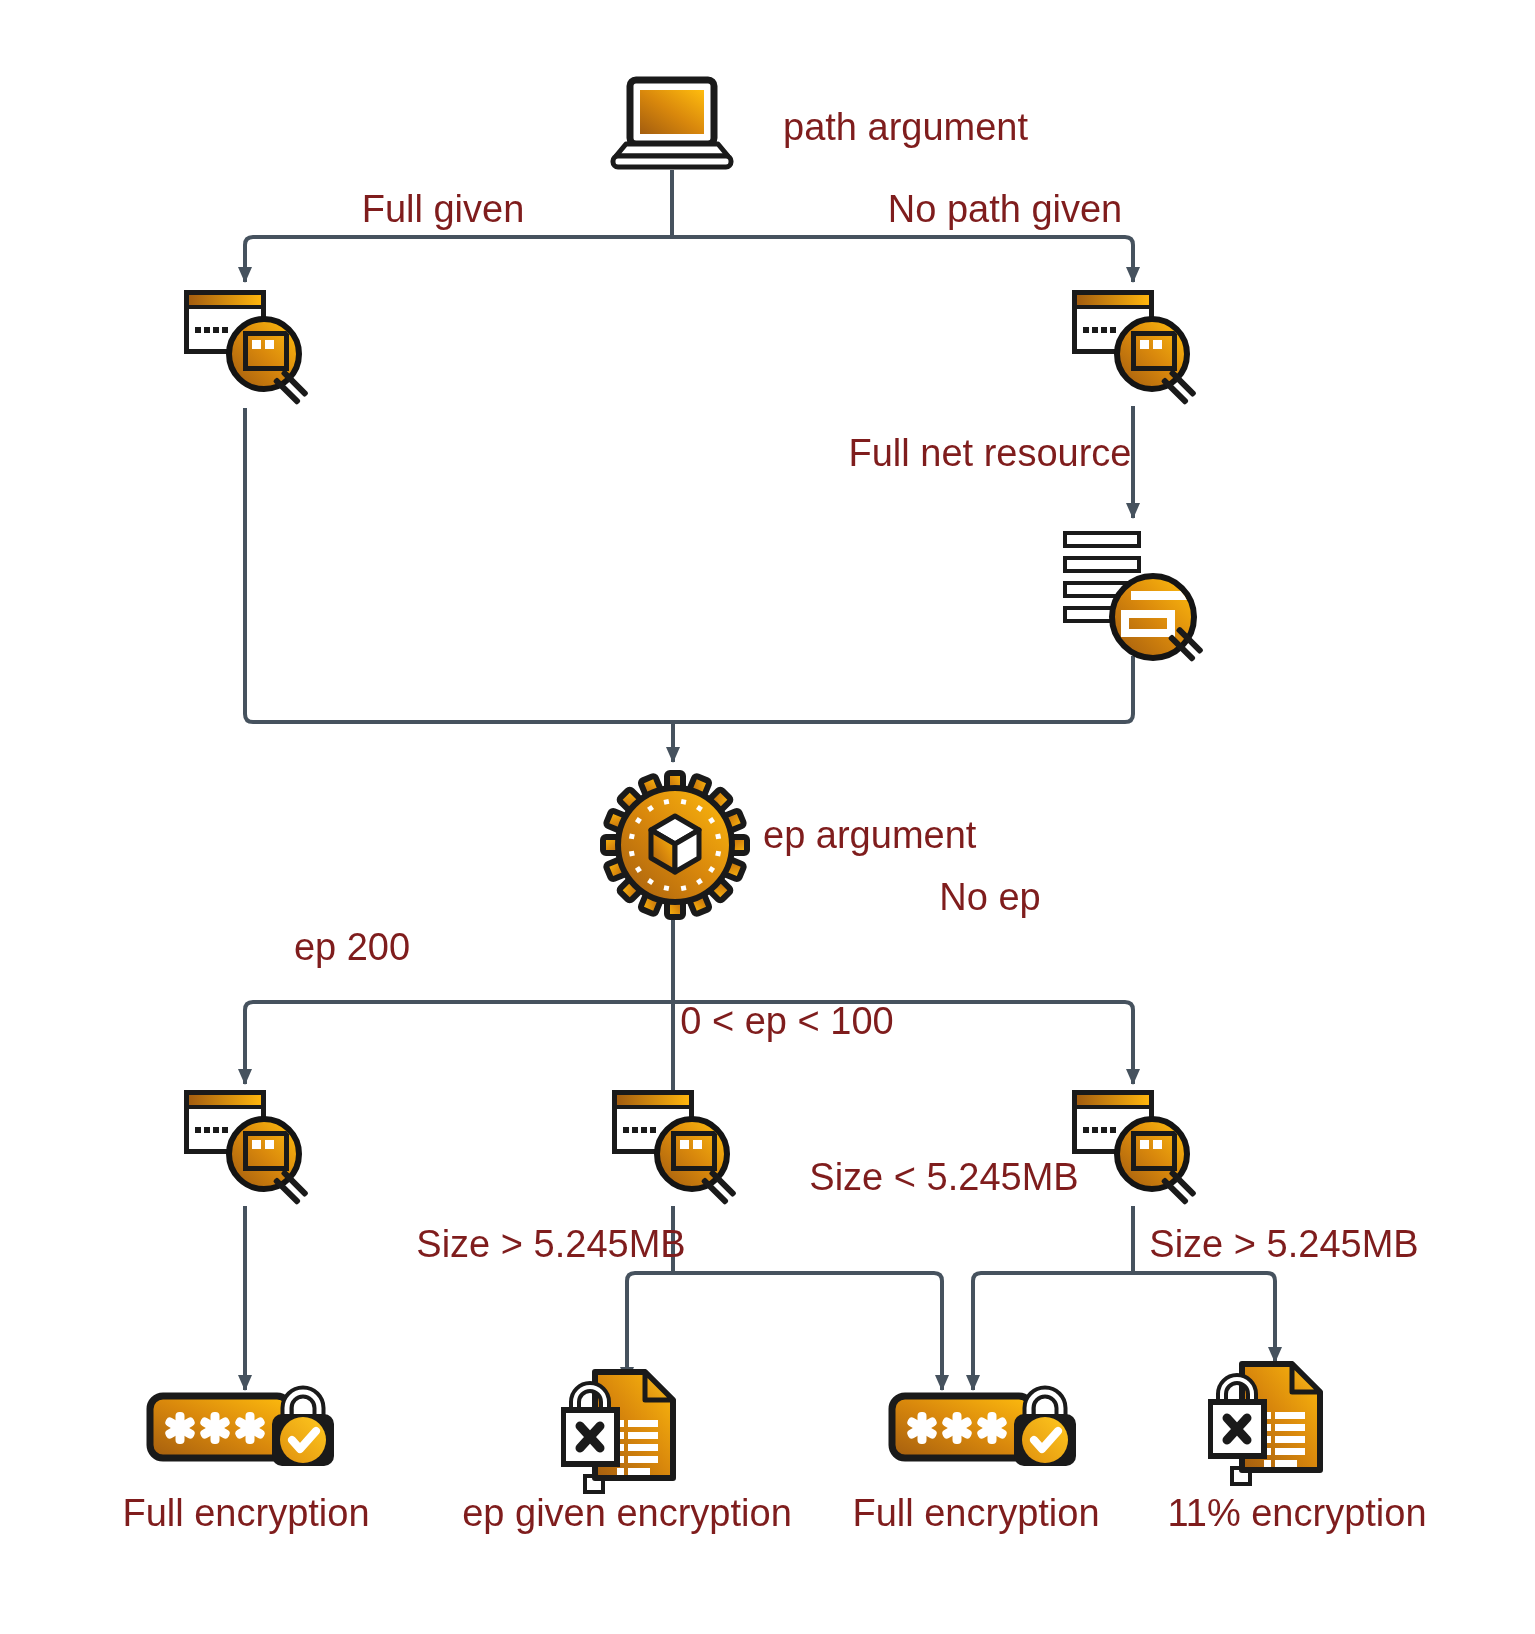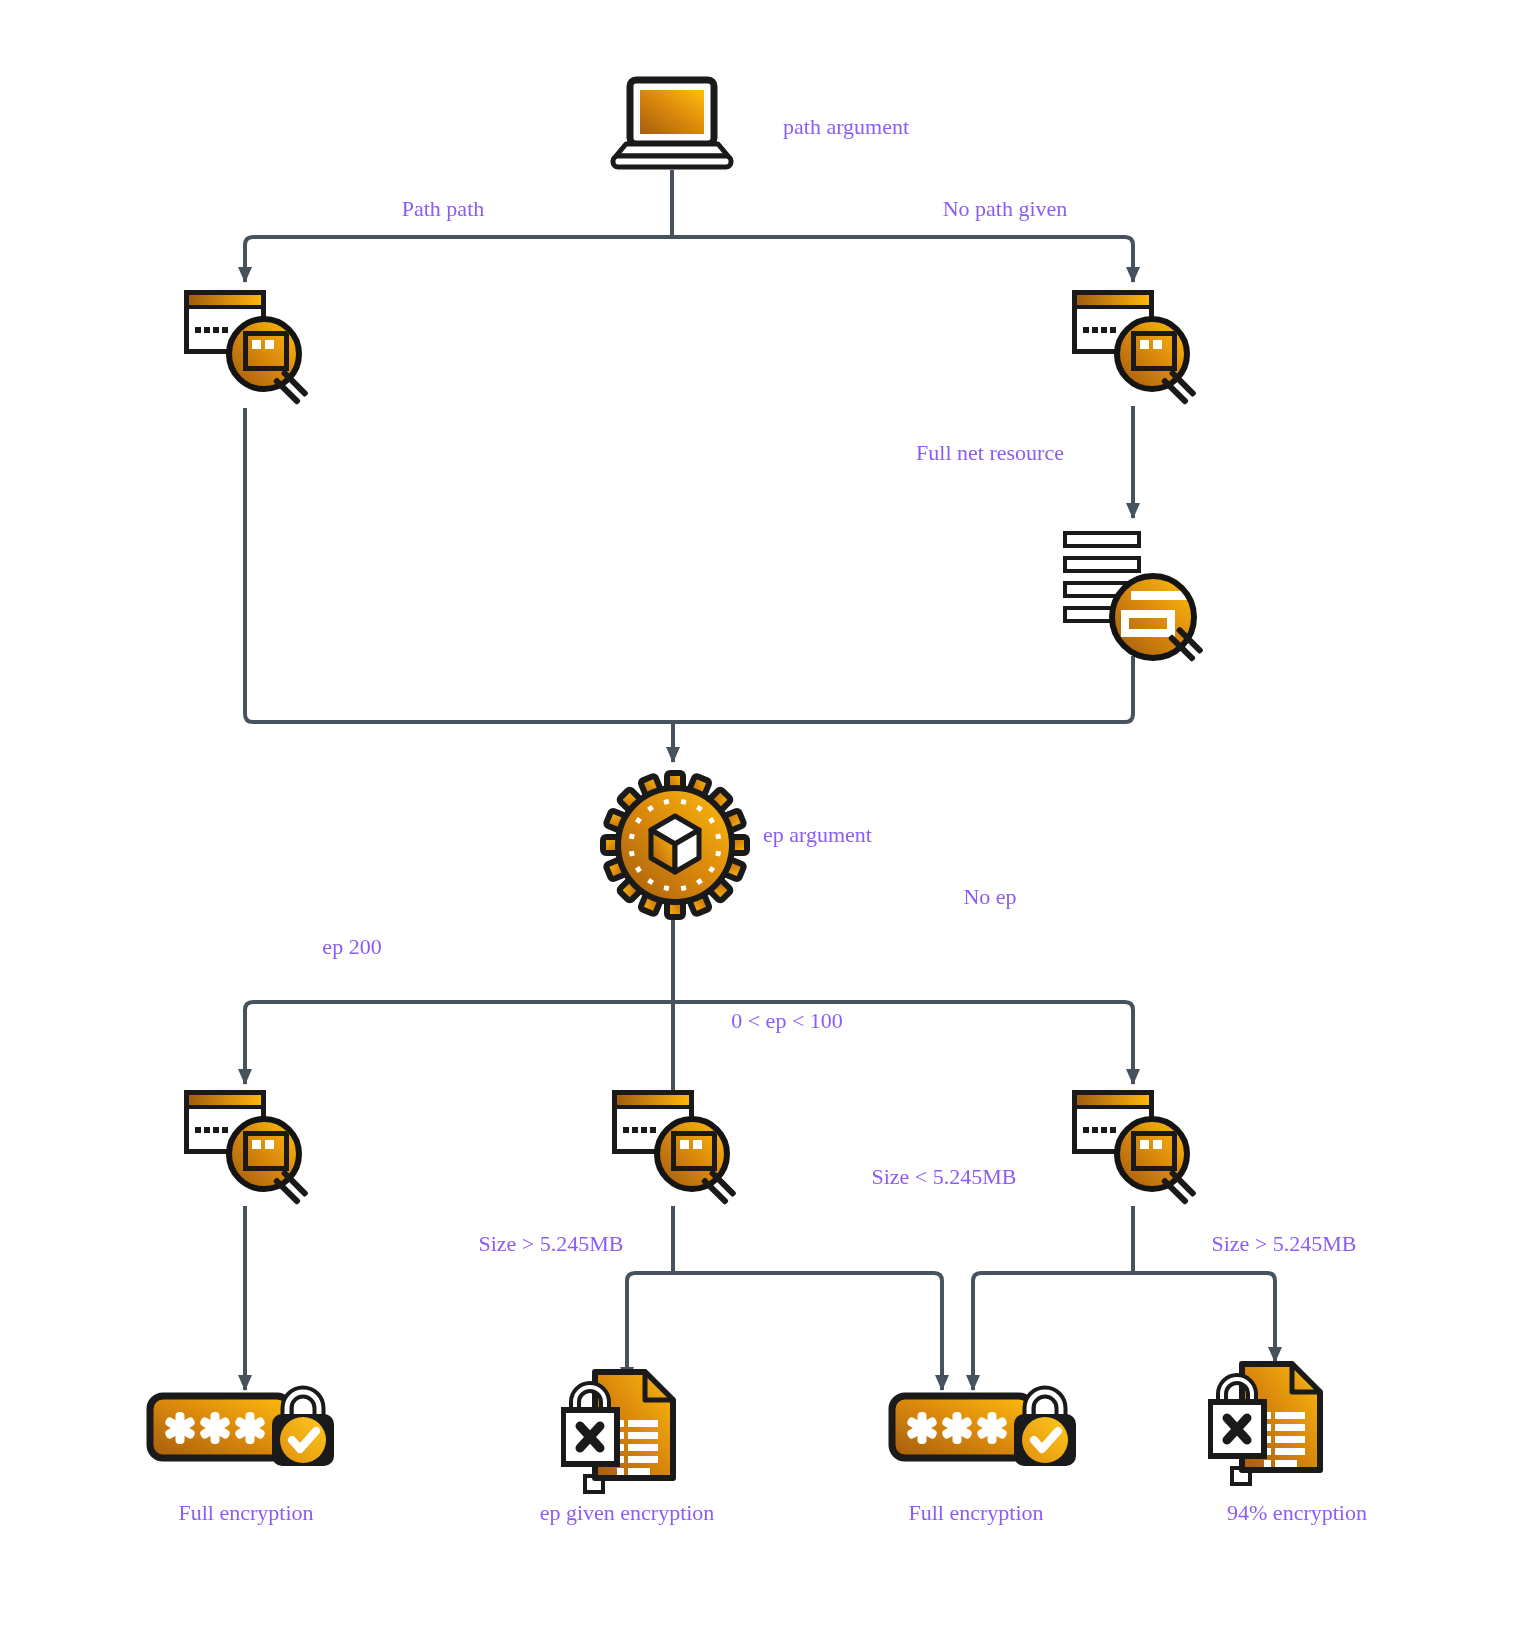--- a/index.html
+++ b/index.html
@@ -1,20 +1,20 @@
 <!DOCTYPE html>
 <html><head>
 <meta charset="utf-8">
 <style>
   html,body{margin:0;padding:0;background:#fff;}
   .stage{
     position:relative;width:1535px;height:1634px;background:#ffffff;overflow:hidden;
     font-family:"Liberation Sans","DejaVu Sans",sans-serif;color:#3a434d;
   }
-  .lbl{position:absolute;font-size:22px;line-height:34px;white-space:nowrap;color:#8b5cf6;font-family:Liberation Serif, serif;}
+  .lbl{position:absolute;font-size:38px;line-height:34px;white-space:nowrap;color:#7f1d1d;}
   .lbl.center{transform:translateX(-50%);}
   .sr{position:absolute;left:-9999px;top:0;width:1px;height:1px;overflow:hidden;}
 
   
   .wires{position:absolute;left:0;top:0;width:1535px;height:1634px;}
 
   
   .search-icon{position:absolute;width:122px;height:122px;}
   .si-window{position:absolute;left:0;top:0;width:82px;height:64px;background:#fff;border:5px solid #1a1a1a;box-sizing:border-box;}
   .si-titlebar{position:absolute;left:0;top:0;right:0;height:10px;background:linear-gradient(90deg,#a35d0f,#ffb60d);border-bottom:4px solid #1a1a1a;}
@@ -89,21 +89,21 @@
   </svg>
 
   <svg class="abs" style="left:610px;top:76px" width="124" height="104">
     <rect x="20" y="4" width="84" height="64" rx="6" fill="#fff" stroke="#1a1a1a" stroke-width="7"></rect>
     <rect x="30" y="14" width="64" height="44" fill="url(#og)"></rect>
     <polygon points="16,68 108,68 118,80 6,80" fill="#fff" stroke="#1a1a1a" stroke-width="5" stroke-linejoin="round"></polygon>
     <rect x="3" y="80" width="118" height="11" rx="5" fill="#fff" stroke="#1a1a1a" stroke-width="5"></rect>
   </svg>
   <div class="lbl" style="left:783px;top:110px">path argument</div>
 
-  <div class="lbl center" style="left:443px;top:192px">Path path</div>
+  <div class="lbl center" style="left:443px;top:192px">Full given</div>
   <div class="lbl center" style="left:1005px;top:192px">No path given</div>
 
   <div class="search-icon" style="left:184px;top:290px">
     <div class="si-window">
       <div class="si-titlebar"></div>
       <div class="si-dots">
           <i></i>
           <i></i>
           <i></i>
           <i></i>
@@ -372,15 +372,15 @@
     </g>
     <path d="M14,48 v-10 a15,15 0 0 1 30,0 v10" fill="none" stroke="#1a1a1a" stroke-width="12"></path>
     <path d="M14,48 v-10 a15,15 0 0 1 30,0 v10" fill="none" stroke="#fff" stroke-width="4"></path>
     <rect x="2" y="46" width="54" height="54" fill="#fff" stroke="#1a1a1a" stroke-width="6"></rect>
     <path d="M19,62 L39,84 M39,62 L19,84" stroke="#1a1a1a" stroke-width="9" stroke-linecap="round"></path>
   </svg>
 
   <div class="lbl center" style="left:246px;top:1496px">Full encryption</div>
   <div class="lbl center" style="left:627px;top:1496px">ep given encryption</div>
   <div class="lbl center" style="left:976px;top:1496px">Full encryption</div>
-  <div class="lbl center" style="left:1297px;top:1496px">94% encryption</div>
+  <div class="lbl center" style="left:1297px;top:1496px">11% encryption</div>
 
 </div>
 
 </body></html>

